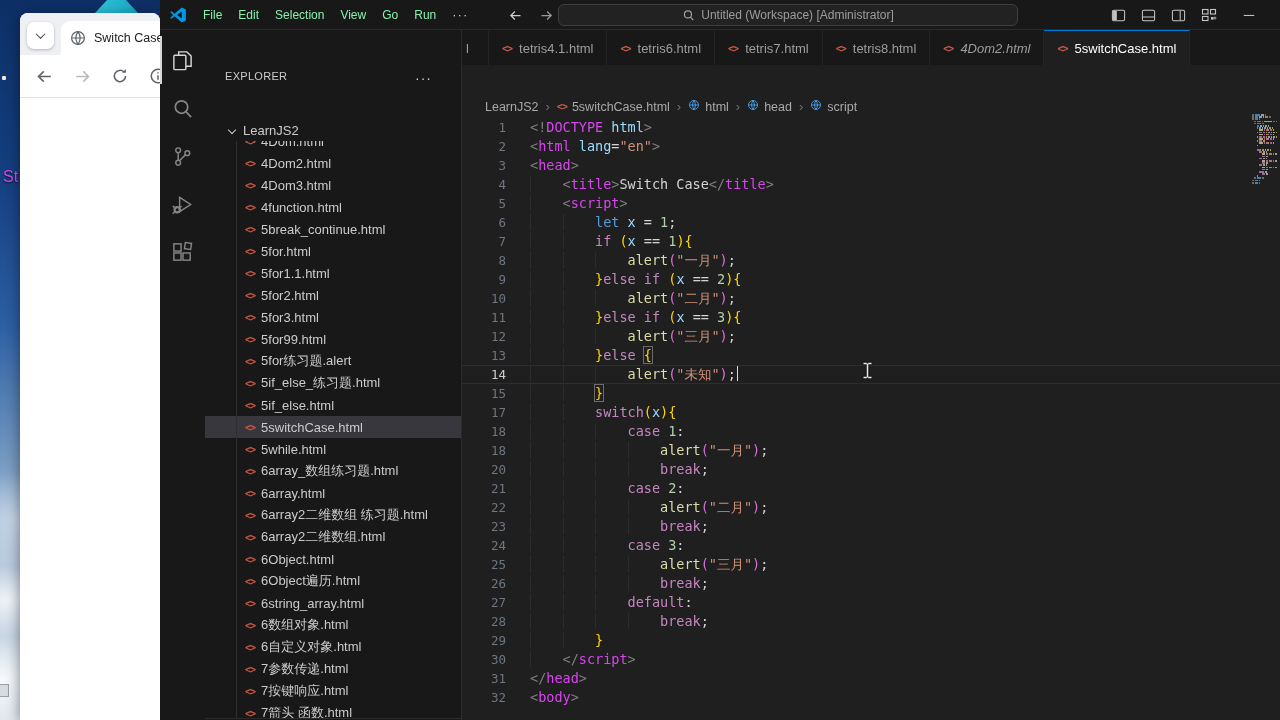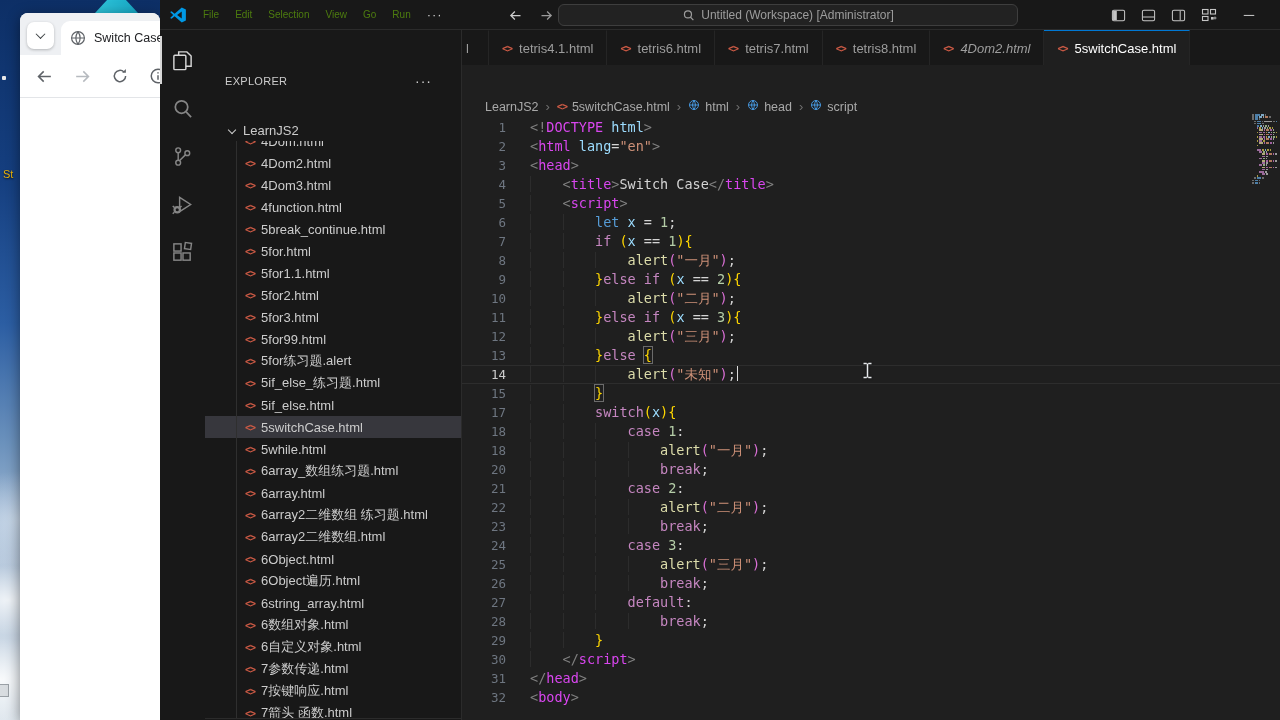--- a/index.html
+++ b/index.html
@@ -8,21 +8,21 @@
 
   
   .wallpaper { position: absolute; left: 0; top: 0; width: 200px; height: 720px;
     background:
       radial-gradient(90px 50px at 8px 600px, rgba(255,255,255,.75), transparent 70%),
       radial-gradient(120px 70px at 20px 520px, rgba(235,242,250,.55), transparent 70%),
       radial-gradient(100px 60px at 0px 680px, rgba(255,255,255,.85), transparent 70%),
       linear-gradient(180deg,#0d2f66 0%,#153f80 25%,#2c5ea3 45%,#6d93bd 62%,#b6c8dc 78%,#dfe7ee 100%);
   }
   .desktop-dot { position:absolute; left:2px; top:76px; width:4px; height:4px; background:#e8e8e8; border-radius:1px; }
-  .desktop-label { position:absolute; left:3px; top:168px; color:#eab308; font-size:11px; text-shadow:0 1px 2px rgba(0,0,0,.8); }
+  .desktop-label { position:absolute; left:3px; top:168px; color:#d946ef; font-size:16px; text-shadow:0 1px 2px rgba(0,0,0,.8); }
   .taskbar-chip { position:absolute; left:0px; top:684px; width:9px; height:13px; background:#d8dce0; border:1px solid #9aa0a6; border-left:none; }
   .teal-shape { position:absolute; left:95px; top:0; width:43px; height:13px; background:linear-gradient(90deg,#2fc4da,#17a8c4);
     clip-path: polygon(0 100%, 28% 0, 72% 0, 100% 100%); }
 
   
   .browser { position:absolute; left:20px; top:13px; width:140px; height:707px; overflow:hidden;
     border-radius:8px 8px 0 0; background:#fff; box-shadow:0 3px 14px rgba(0,0,0,.45); }
   .b-tabstrip { height:42px; background:#eef0f3; position:relative; }
   .b-tabactions { position:absolute; left:7px; top:9px; width:27px; height:27px; background:#fff; border-radius:7px;
     box-shadow:0 1px 3px rgba(0,0,0,.25); display:flex; align-items:center; justify-content:center; }
@@ -32,42 +32,42 @@
   .b-tab-title { font-size:12.5px; color:#202124; white-space:nowrap; }
   .b-toolbar { height:43px; background:#fff; border-bottom:1px solid #e3e5e8; display:flex; align-items:center; gap:19px; padding-left:15px; position:relative; }
   .b-page { background:#fff; height:622px; }
 
   
   .vscode { position:absolute; left:160px; top:0; width:1120px; height:720px; background:#1f1f1f; color:#ccc; }
 
   .titlebar { position:relative; height:30px; background:#181818; border-bottom:1px solid #2b2b2b; display:flex; align-items:center; }
   .vs-logo { margin-left:9px; width:18px; height:18px; flex:none; }
   .menus { display:flex; margin-left:8px; }
-  .menu { padding:0 8px; font-size:10px; color:#4d7c0f; line-height:30px; }
+  .menu { padding:0 8px; font-size:12px; color:#86efac; line-height:30px; }
   .menu-overflow { padding:0 8px; font-size:13px; color:#cccccc; letter-spacing:1px; }
   .nav-arrows { position:absolute; left:348px; top:0; height:30px; display:flex; align-items:center; gap:16px; }
   .command-center { position:absolute; left:398px; top:4px; width:460px; height:22px; background:#222222; border:1px solid #3e3e3e;
     border-radius:6px; display:flex; align-items:center; justify-content:center; gap:6px; }
   .command-center span { font-size:12px; color:#9d9d9d; }
   .win-controls { position:absolute; right:0; top:0; height:30px; display:flex; align-items:center; gap:15px; padding-right:24px; color:#c5c5c5; }
   .win-controls .minimize { margin-left:10px; }
 
   .main { display:flex; height:690px; }
 
   
   .activitybar { width:45px; background:#181818; flex:none; padding-top:6px; }
   .ab-item { height:48px; display:flex; align-items:center; justify-content:center; color:#868686; border-left:2px solid transparent; border-right:2px solid transparent; }
   .ab-item.active { color:#d7d7d7; border-left:2px solid #d7d7d7; }
   .ab-item svg { width:23px; height:23px; }
 
   
   .sidebar { width:256px; background:#181818; flex:none; position:relative; font-size:13px; }
   .chev { display:inline-block; width:6px; height:6px; border-right:1.4px solid #cccccc; border-bottom:1.4px solid #cccccc; flex:none; }
   .chev.down { transform:rotate(45deg); }
-  .sb-header { position:absolute; top:40px; left:0; right:13px; height:22px; display:flex; align-items:center; padding:0 16px 0 20px; }
+  .sb-header { position:absolute; top:40px; left:0; right:13px; height:22px; display:flex; align-items:flex-start; padding:0 16px 0 20px; }
   .sb-header .t { font-size:11px; color:#cccccc; letter-spacing:.3px; flex:1; }
   .sb-dots { color:#cccccc; font-size:14px; letter-spacing:1px; }
   .sb-ws { position:absolute; top:67px; left:0; right:0; height:22px; display:flex; align-items:center; gap:8px; padding-left:8px;
     font-weight:bold; font-size:11.5px; color:#cccccc; }
   .sb-folder { position:absolute; top:89px; left:0; right:0; height:22px; display:flex; align-items:center; gap:8px; padding-left:24px;
     color:#cccccc; background:#181818; z-index:2; }
   .sb-files { position:absolute; top:100px; left:0; right:0; height:588px; overflow:hidden; z-index:1; }
   .sb-guide { position:absolute; left:31px; top:0; width:1px; height:594px; background:#2f2f2f; }
   .file-row { height:22px; display:flex; align-items:center; gap:6px; padding-left:40px; color:#cccccc; white-space:nowrap; }
   .file-row.selected { background:#37373d; }

